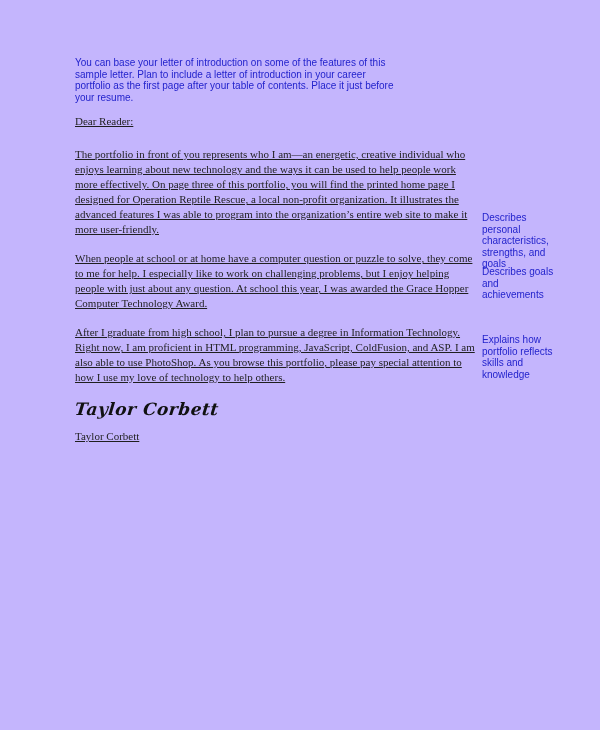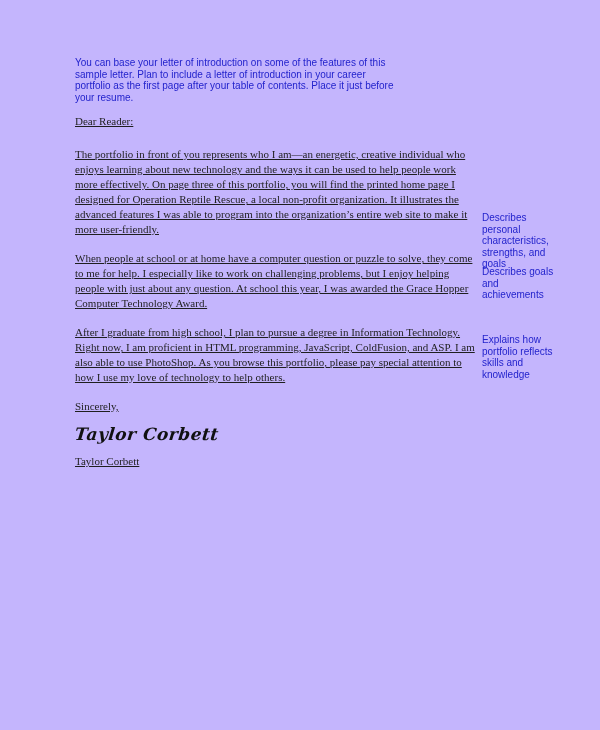--- a/index.html
+++ b/index.html
@@ -94,21 +94,20 @@
 
   <div class="letter-body">
     <p class="salutation">Dear Reader:</p>
 
     <p class="para">The portfolio in front of you represents who I am—an energetic, creative individual who enjoys learning about new technology and the ways it can be used to help people work more effectively. On page three of this portfolio, you will find the printed home page I designed for Operation Reptile Rescue, a local non-profit organization. It illustrates the advanced features I was able to program into the organization’s entire web site to make it more user-friendly.</p>
 
     <p class="para">When people at school or at home have a computer question or puzzle to solve, they come to me for help. I especially like to work on challenging problems, but I enjoy helping people with just about any question. At school this year, I was awarded the Grace Hopper Computer Technology Award.</p>
 
     <p class="para">After I graduate from high school, I plan to pursue a degree in Information Technology. Right now, I am proficient in HTML programming, JavaScript, ColdFusion, and ASP. I am also able to use PhotoShop. As you browse this portfolio, please pay special attention to how I use my love of technology to help others.</p>
 
-    <p class="closing">Sincerely,</p>
 
     <div>
       <span class="signature">Taylor Corbett</span>
     </div>
 
     <p class="typed-name">Taylor Corbett</p>
   </div>
 
   <div class="annot annot-1">Describes personal characteristics, strengths, and goals</div>
 

